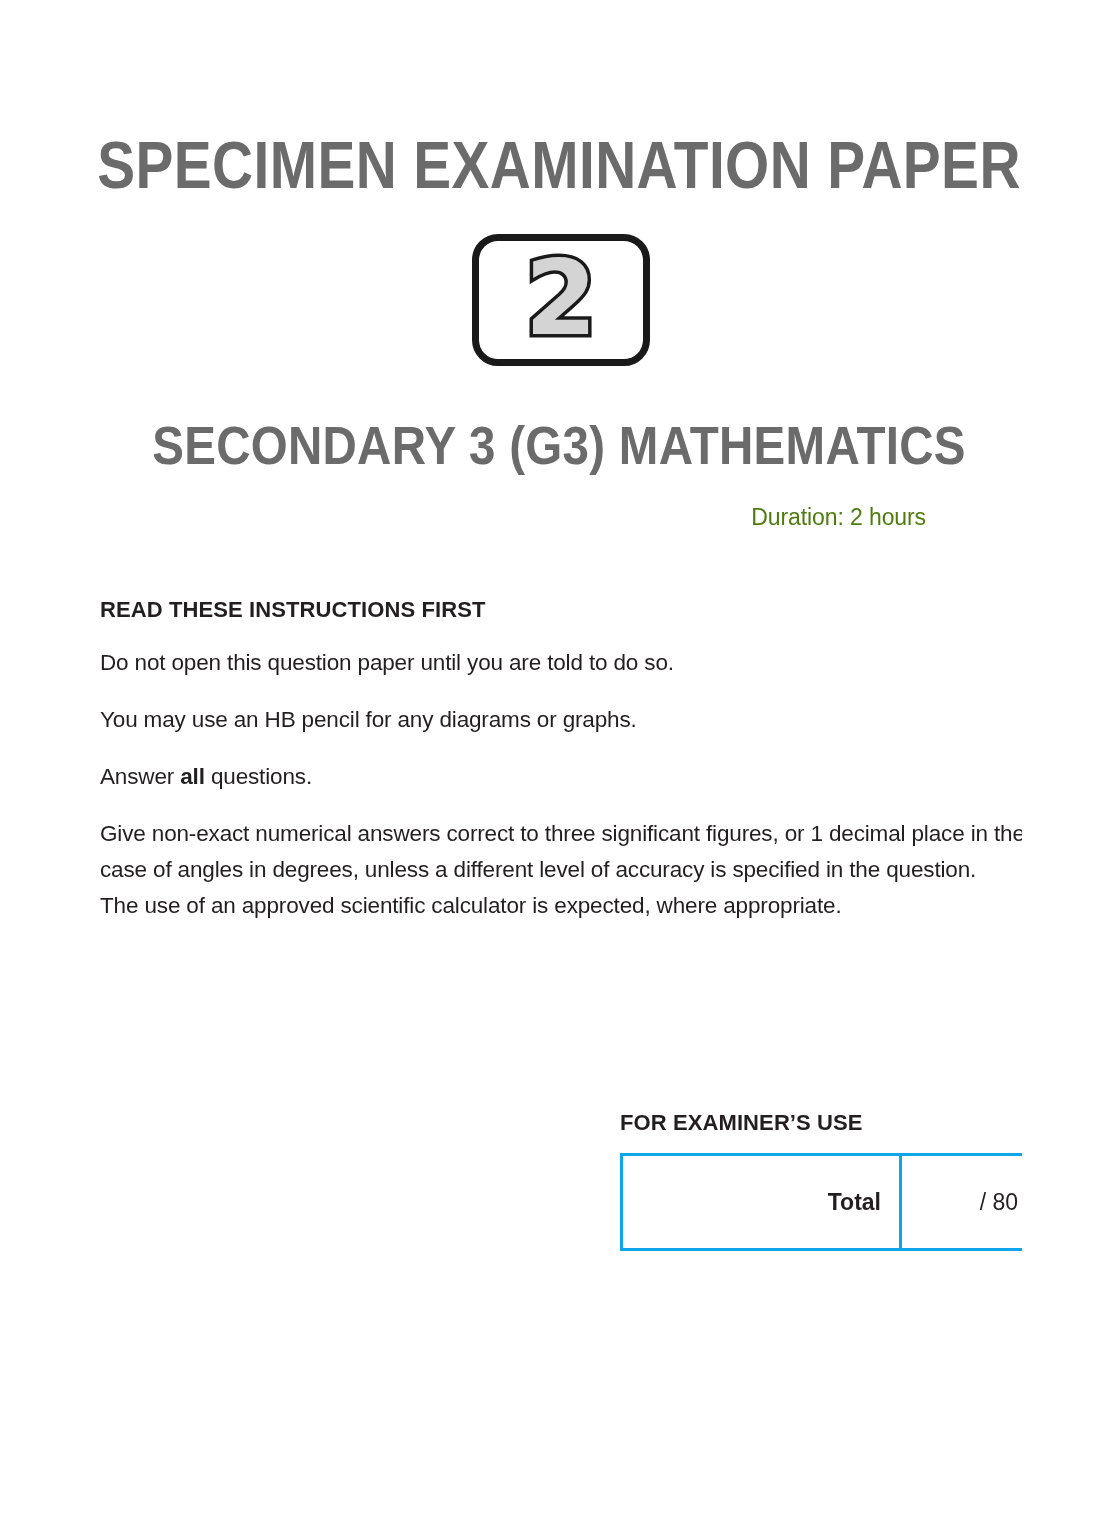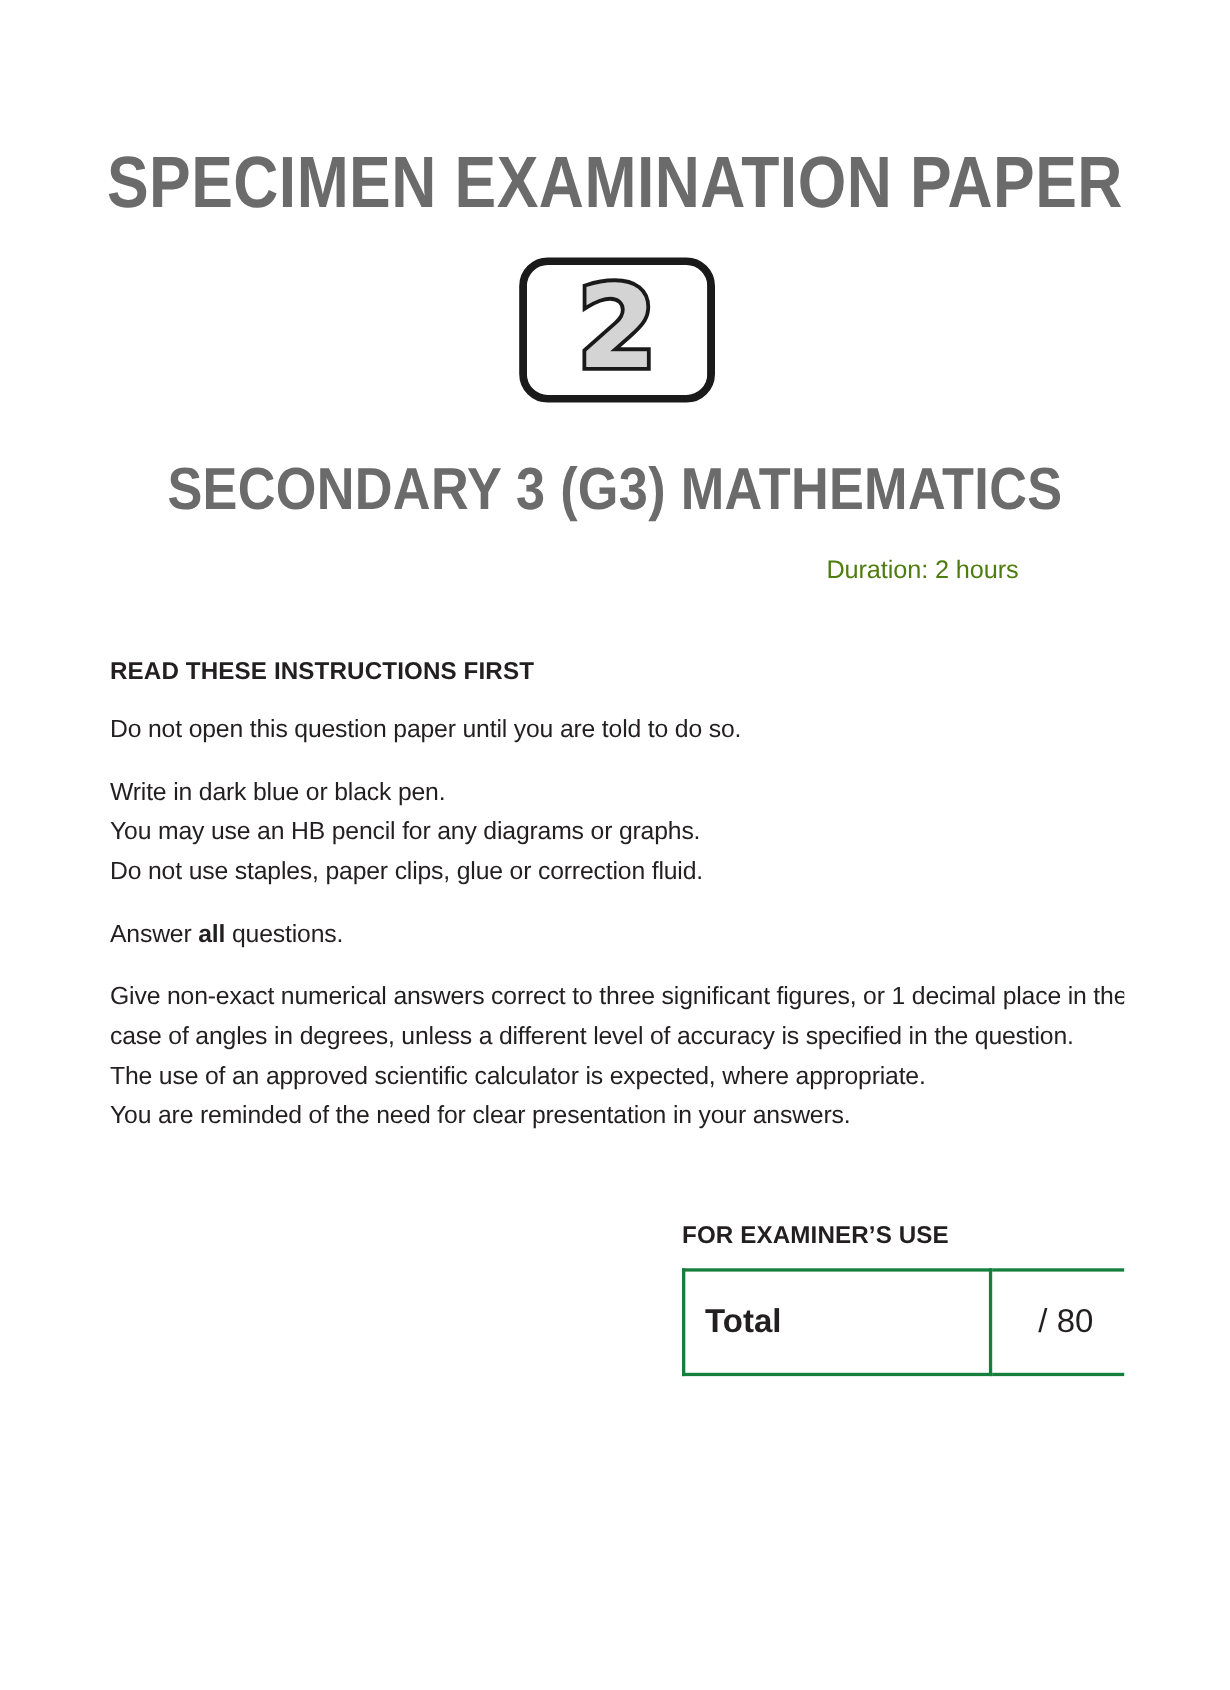--- a/index.html
+++ b/index.html
@@ -147,25 +147,26 @@
     letter-spacing: 0.1px;
     color: #231f20;
     margin-bottom: 17px;
   }
   .marks-table {
     border-collapse: collapse;
     width: 419px;
     table-layout: fixed;
   }
   .marks-table td {
-    border: 3px solid #15803d;
+    border: 3px solid #0ea5e9;
     height: 92px;
     padding: 0 18px;
-    font-size: 30px;
+    font-size: 23px;
     vertical-align: middle;
+    text-align: right;
   }
   .cell-label {
     font-weight: 700;
     text-align: left;
     width: 240px;
   }
   .cell-value {
     font-weight: 400;
     text-align: center;
   }
@@ -201,34 +202,31 @@
 
   <div class="instructions">
 
     <div class="instr-heading">READ THESE INSTRUCTIONS FIRST</div>
 
     <div class="instr-block">
       <span class="instr-line">Do not open this question paper until you are told to do so.</span>
     </div>
 
     <div class="instr-block">
-      <span class="instr-line">Write in dark blue or black pen.</span>
       <span class="instr-line">You may use an HB pencil for any diagrams or graphs.</span>
-      <span class="instr-line">Do not use staples, paper clips, glue or correction fluid.</span>
     </div>
 
     <div class="instr-block">
       <span class="instr-line"><span>Answer </span><b>all</b><span> questions.</span></span>
     </div>
 
     <div class="instr-block">
       <span class="instr-line">Give non-exact numerical answers correct to three significant figures, or 1 decimal place in the</span>
       <span class="instr-line">case of angles in degrees, unless a different level of accuracy is specified in the question.</span>
       <span class="instr-line">The use of an approved scientific calculator is expected, where appropriate.</span>
-      <span class="instr-line">You are reminded of the need for clear presentation in your answers.</span>
     </div>
 
     <div class="instr-block">
     </div>
 
   </div>
 
   <div class="examiner">
     <div class="examiner-heading">FOR EXAMINER’S USE</div>
     <table class="marks-table">

